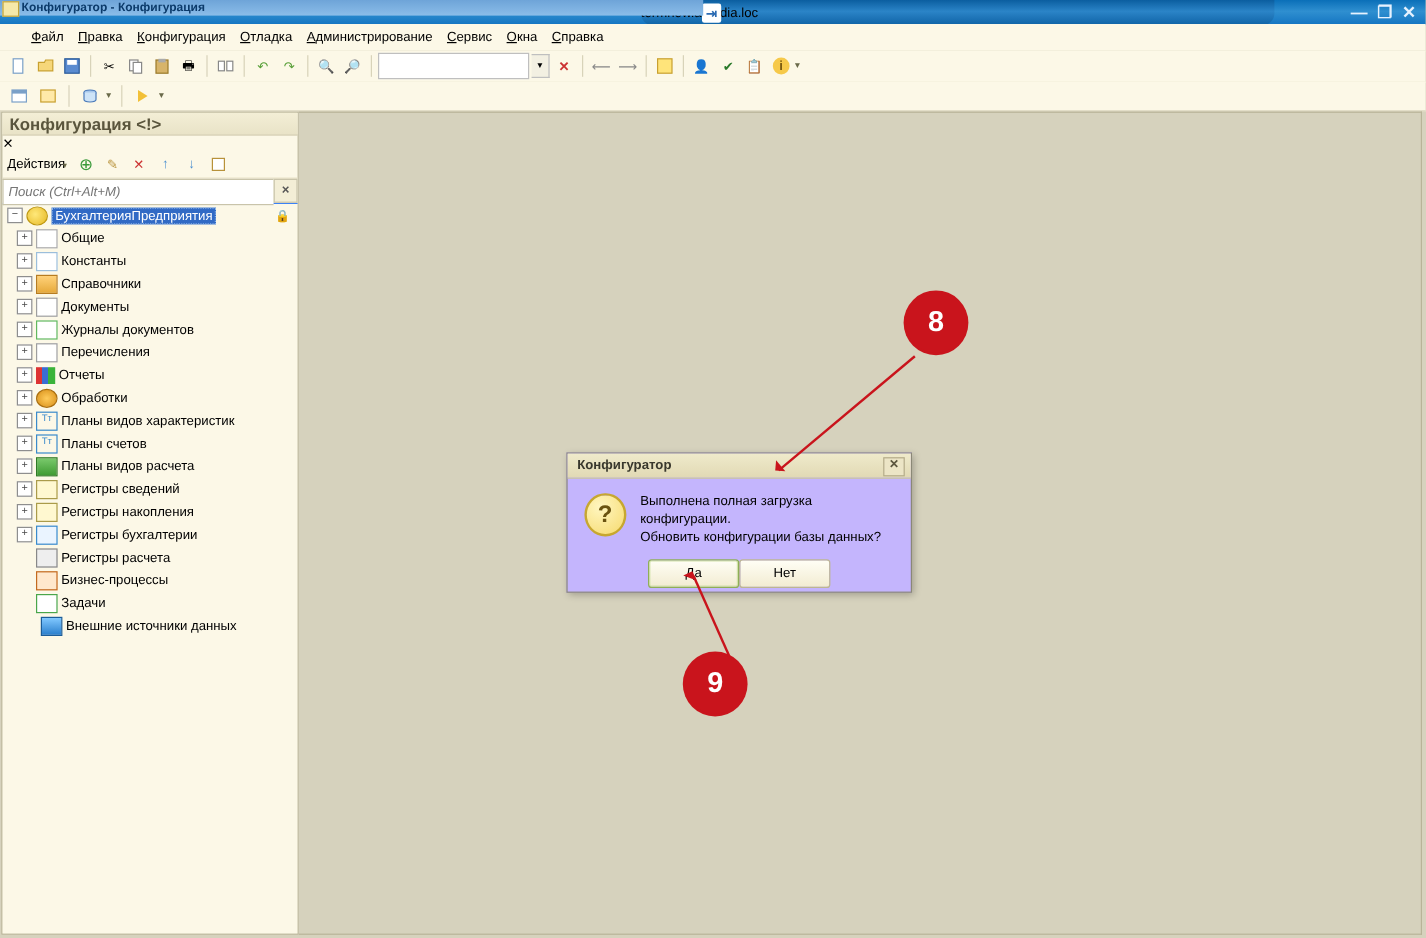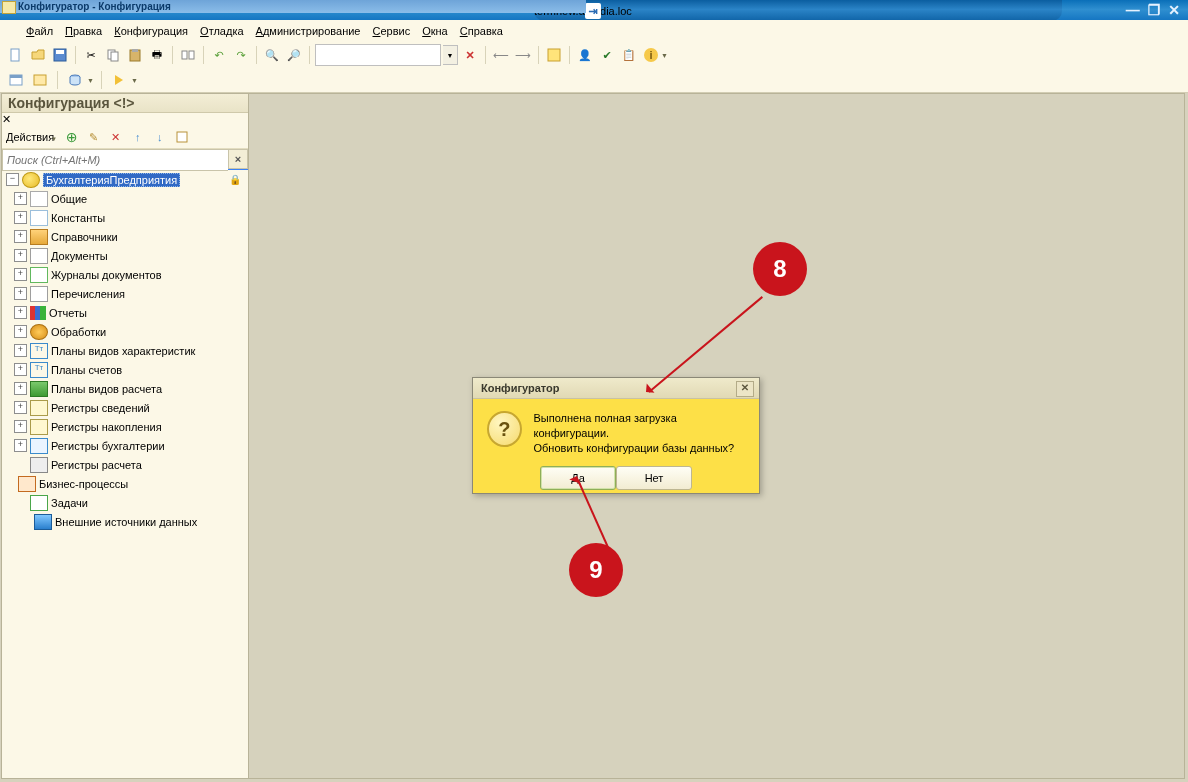--- a/index.html
+++ b/index.html
@@ -45,21 +45,21 @@
 .gear{width:14px;height:14px;border-radius:50%;background:radial-gradient(#ffcb5a,#d78e18);border:1px solid #aa6f10}
 .tt{width:14px;height:12px;border:1px solid #3a8acb;color:#3a8acb;font-size:8px;text-align:center;line-height:10px}
 .stack{width:14px;height:10px;background:linear-gradient(#7ac96c,#3f9b33);border:1px solid #2e7b25}
 .reg{width:14px;height:12px;border:1px solid #aa9b4a;background:#fff8d0}
 .regT{width:14px;height:12px;border:1px solid #3a8acb;background:#eaf4ff}
 .calc{width:14px;height:12px;border:1px solid #888;background:#eee}
 .flow{width:14px;height:12px;border:1px solid #c36a1f;background:#ffe8cc}
 .task{width:12px;height:14px;background:#fff;border:1px solid #4aa64a}
 .ext{width:14px;height:12px;background:linear-gradient(#81c8ff,#2a7fcd);border:1px solid #1b5c99}
 .content{position:absolute;left:249px;top:93px;right:3px;bottom:3px;background:#d6d2bd;border:1px solid #b8b398;border-left:none}
-.dialog{position:absolute;left:472px;top:377px;width:286px;height:115px;background:#fde047;border:1px solid #8b8877;box-shadow:2px 2px 6px rgba(0,0,0,.25)}
+.dialog{position:absolute;left:472px;top:377px;width:286px;height:115px;background:#c4b5fd;border:1px solid #8b8877;box-shadow:2px 2px 6px rgba(0,0,0,.25)}
 .dlg-title{height:20px;background:linear-gradient(#efeacb,#e1d9b4);border-bottom:1px solid #c9c2a2;display:flex;align-items:center;padding-left:8px;font-weight:bold;color:#39382d;font-size:11px}
 .dlg-close{position:absolute;right:5px;top:3px;width:16px;height:14px;border:1px solid #b3ab88;background:#ece5c6;color:#5c563e;text-align:center;line-height:12px;cursor:pointer;font-size:10px}
 .dlg-body{display:flex;padding:12px 14px 4px 14px;gap:12px}
 .dlg-icon{width:32px;height:32px;border-radius:50%;border:2px solid #c7a730;background:radial-gradient(circle at 35% 30%,#fff6c0,#f6da6e);display:flex;align-items:center;justify-content:center;font-size:20px;font-weight:bold;color:#6a5310}
 .dlg-text{line-height:15px}
 .dlg-btns{display:flex;justify-content:center;padding:6px 0 10px 0}
 .dlg-btn{width:74px;height:22px;border:1px solid #bdb692;border-radius:3px;background:linear-gradient(#fffef5,#f2ecd2);cursor:pointer;display:flex;align-items:center;justify-content:center}
 .dlg-btn.primary{border:1px solid #8fae58;box-shadow:0 0 0 1px #d1e2a9 inset}
 .callout{position:absolute;width:50px;height:50px;border-radius:50%;background:#c9141c;color:#fff;display:flex;align-items:center;justify-content:center;font-size:24px;font-weight:bold;box-shadow:0 0 0 2px #c9141c}
 .arrow-line{position:absolute;background:#c9141c;height:2px;transform-origin:left center}
@@ -294,21 +294,21 @@
         <div class="tree-row" style="padding-left: 12px;">
           <span class="exp">+</span>
           <span class="ico regT"></span>
           <span class="lbl">Регистры бухгалтерии</span>
         </div>
         <div class="tree-row" style="padding-left: 12px;">
           <span class="noexp"></span>
           <span class="ico calc"></span>
           <span class="lbl">Регистры расчета</span>
         </div>
-        <div class="tree-row" style="padding-left: 0;">
+        <div class="tree-row" style="padding-left: 12px;">
           <span class="noexp"></span>
           <span class="ico flow"></span>
           <span class="lbl">Бизнес-процессы</span>
         </div>
         <div class="tree-row" style="padding-left: 12px;">
           <span class="noexp"></span>
           <span class="ico task"></span>
           <span class="lbl">Задачи</span>
         </div>
         <div class="tree-row" style="padding-left: 16px;">

